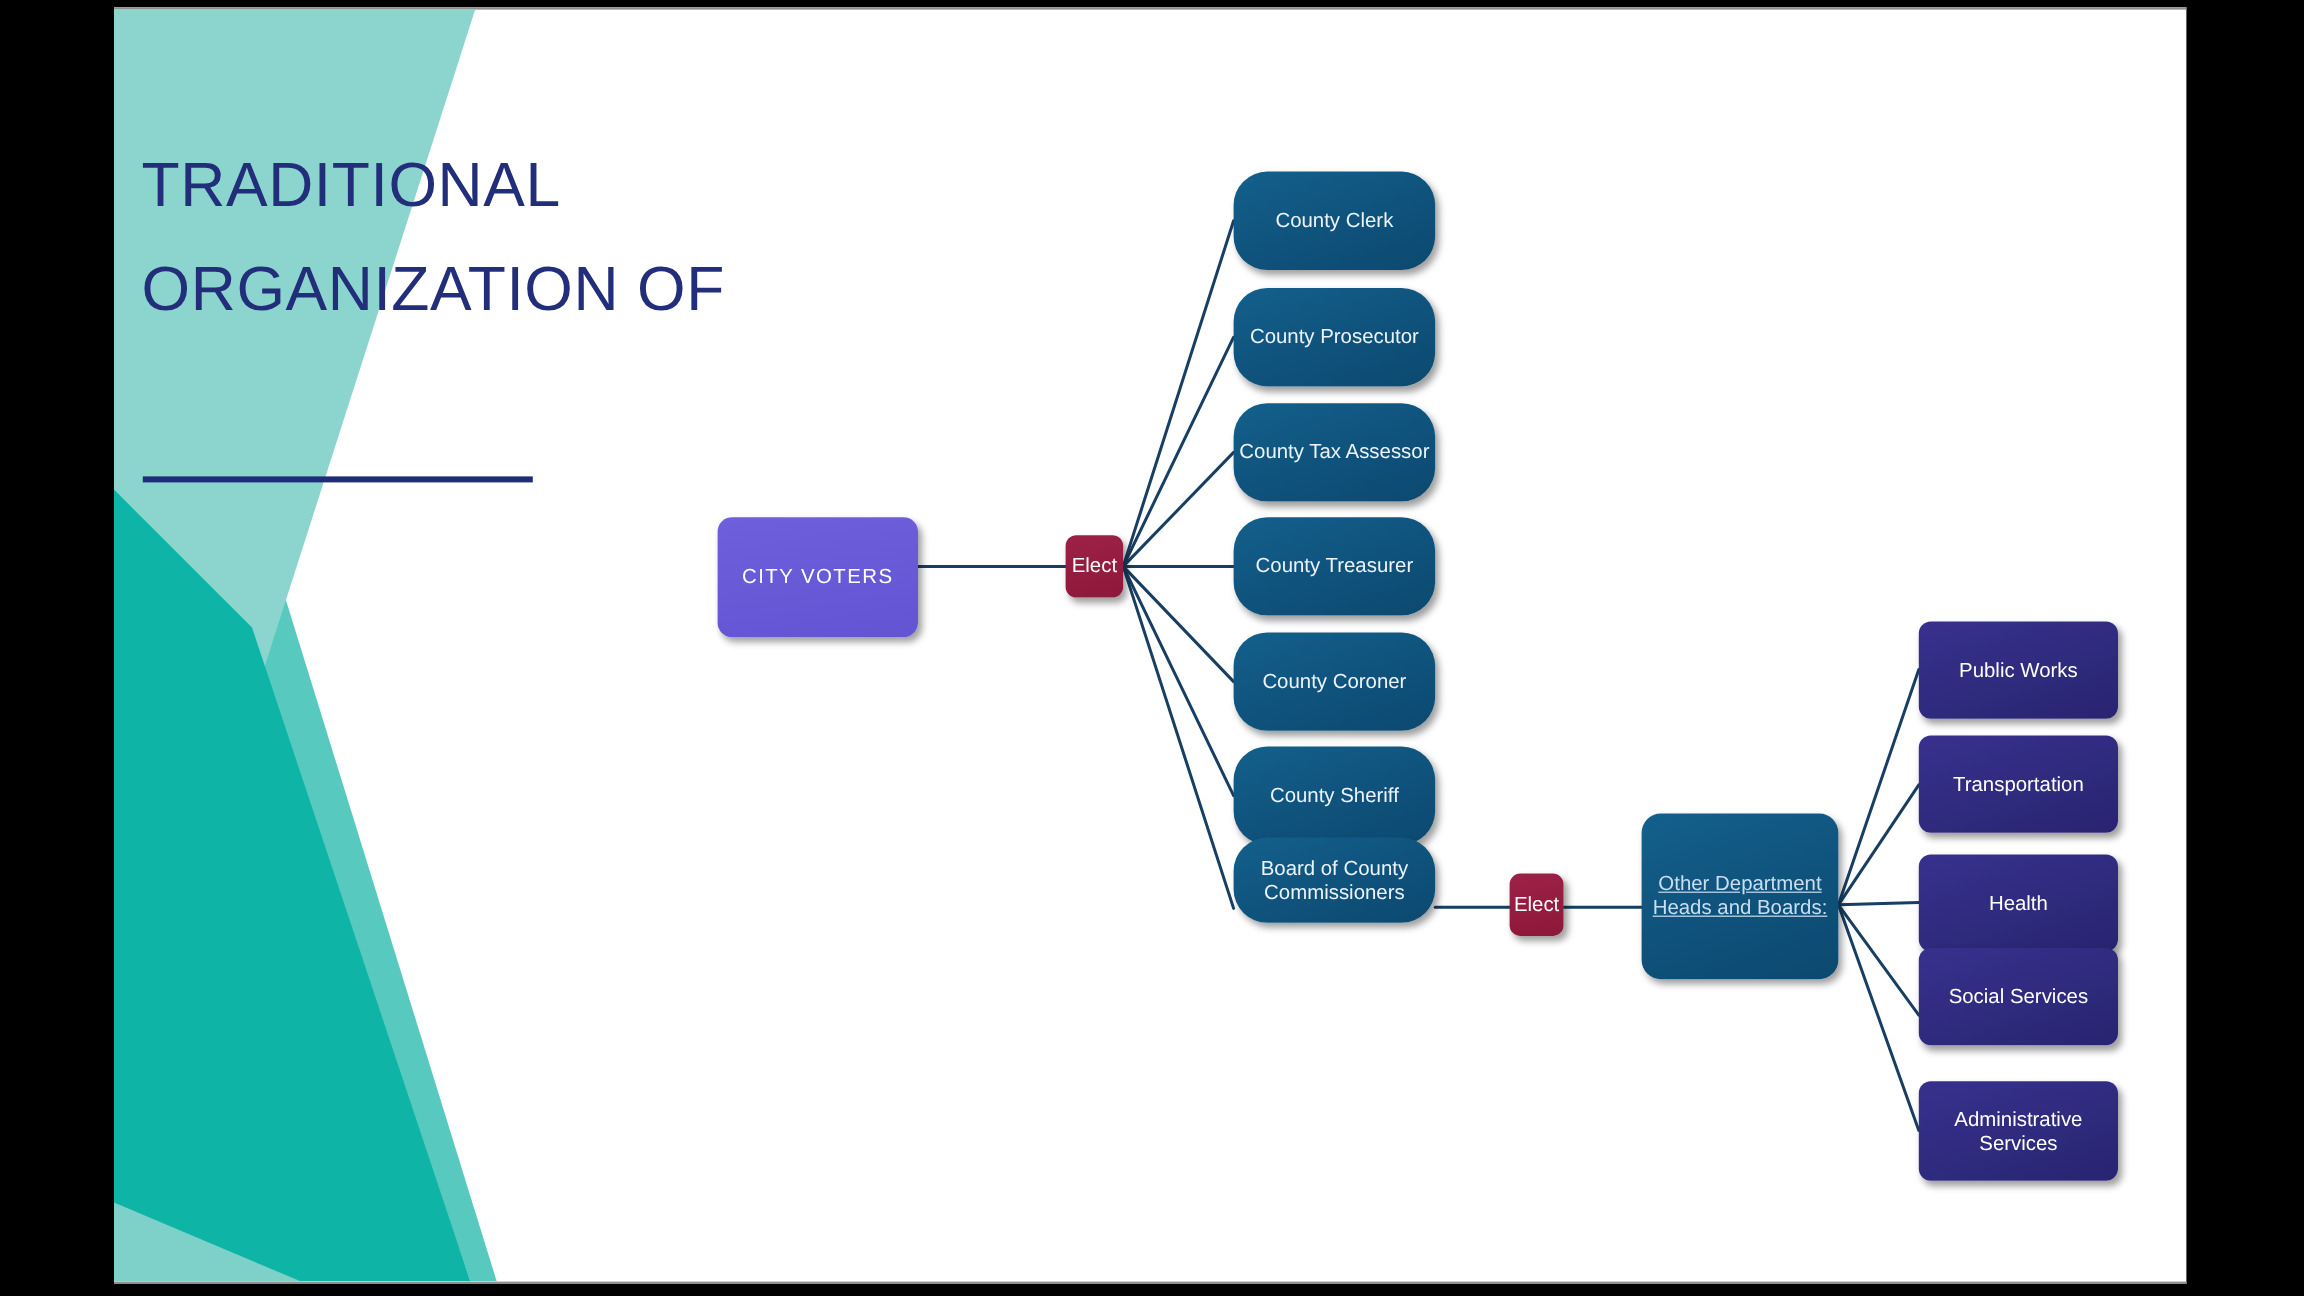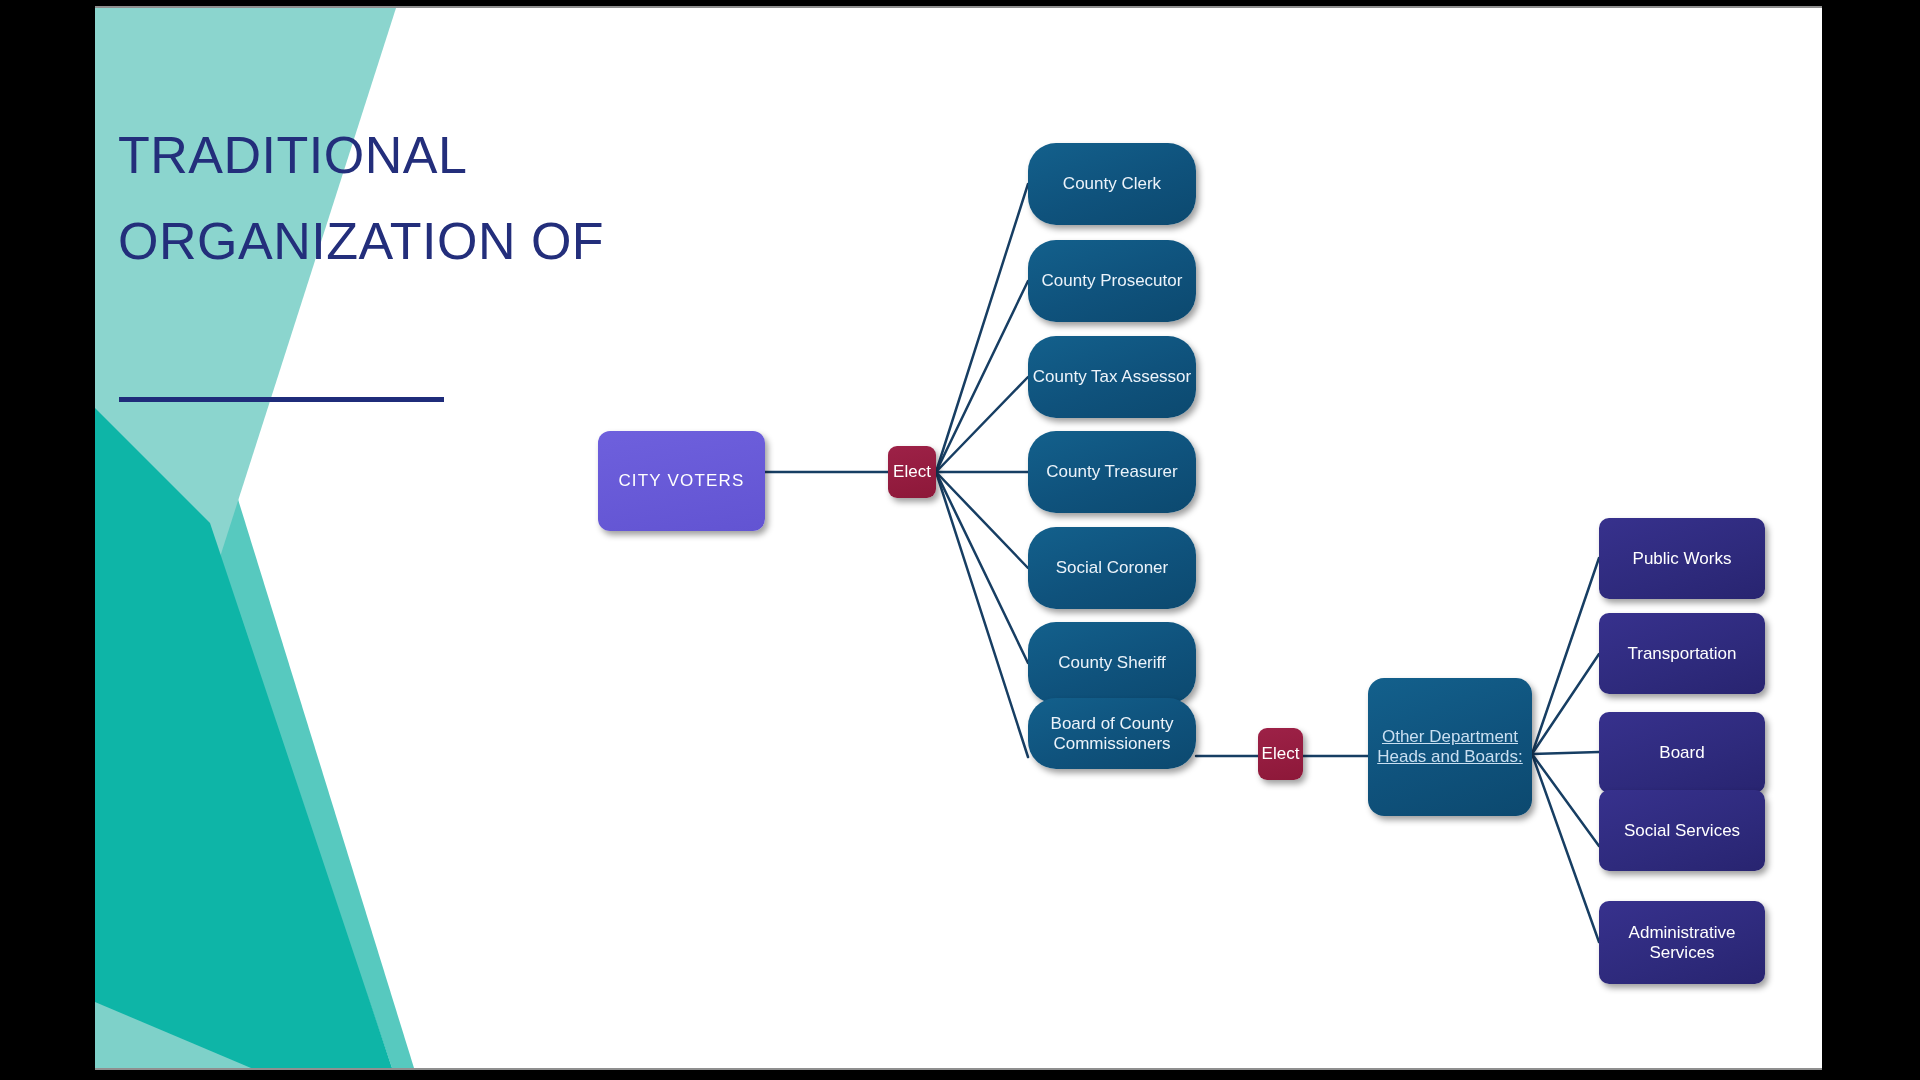--- a/index.html
+++ b/index.html
@@ -78,27 +78,27 @@
     </div>
     <div id="title-underline"></div>
 
     <div class="box" id="voters">CITY VOTERS</div>
     <div class="box elect" id="elect1">Elect</div>
 
     <div class="box county" id="cb1">County Clerk</div>
     <div class="box county" id="cb2">County Prosecutor</div>
     <div class="box county" id="cb3">County Tax Assessor</div>
     <div class="box county" id="cb4">County Treasurer</div>
-    <div class="box county" id="cb5">Social Coroner</div>
+    <div class="box county" id="cb5">County Coroner</div>
     <div class="box county" id="cb6">County Sheriff</div>
     <div class="box county" id="cb7">Board of County Commissioners</div>
 
     <div class="box elect" id="elect2">Elect</div>
     <div class="box" id="other">Other Department Heads and Boards:</div>
 
     <div class="box dept" id="db1">Public Works</div>
     <div class="box dept" id="db2">Transportation</div>
-    <div class="box dept" id="db3">Board</div>
+    <div class="box dept" id="db3">Health</div>
     <div class="box dept" id="db4">Social Services</div>
     <div class="box dept" id="db5">Administrative Services</div>
 
   </div>
 </div>
 
 </body></html>

